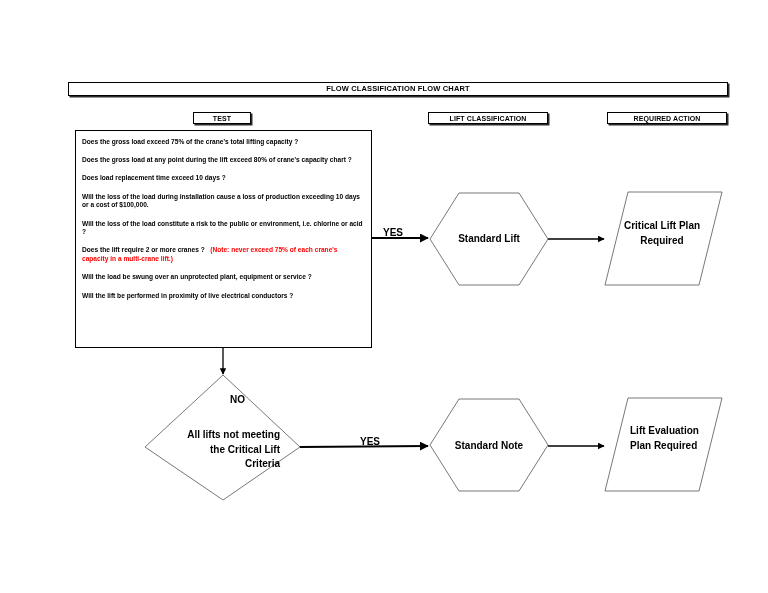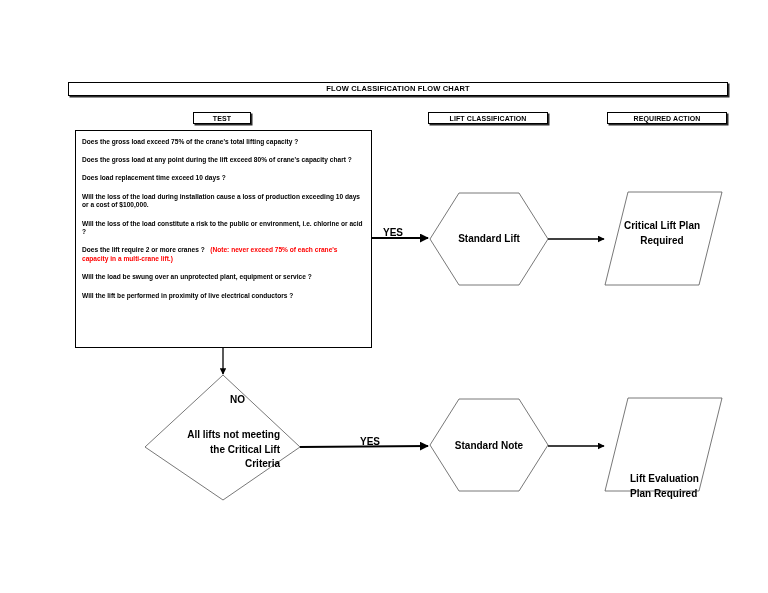--- a/index.html
+++ b/index.html
@@ -176,19 +176,19 @@
   </svg>
 
   <div class="shape-label hex-label" style="left:430px; top:232px; width:118px;">Standard Lift</div>
 
   <div class="shape-label par-label-c" style="left:612px; top:219px; width:100px;">Critical Lift Plan Required</div>
 
   <div class="shape-label dia-label" style="left:185px; top:428px; width:95px;">All lifts not meeting the Critical Lift Criteria</div>
 
   <div class="shape-label hex-label" style="left:430px; top:439px; width:118px;">Standard Note</div>
 
-  <div class="shape-label par-label-l" style="left:630px; top:424px; width:70px;margin-top:48px;">Lift Evaluation Plan Required</div>
+  <div class="shape-label par-label-l" style="left:630px; top:424px; width:70px;">Lift Evaluation Plan Required</div>
 
   <div class="edge-label" style="left:383px; top:228px;">YES</div>
   <div class="edge-label" style="left:230px; top:355px;margin-top:40px;">NO</div>
   <div class="edge-label" style="left:360px; top:437px;">YES</div>
 
 </div>
 
 </body></html>

